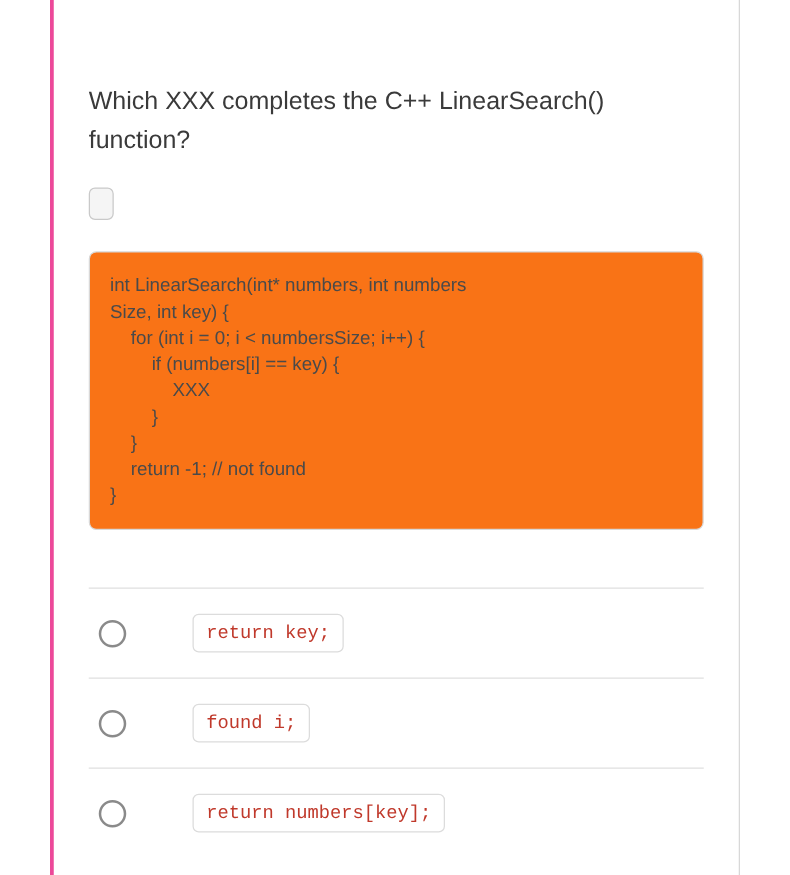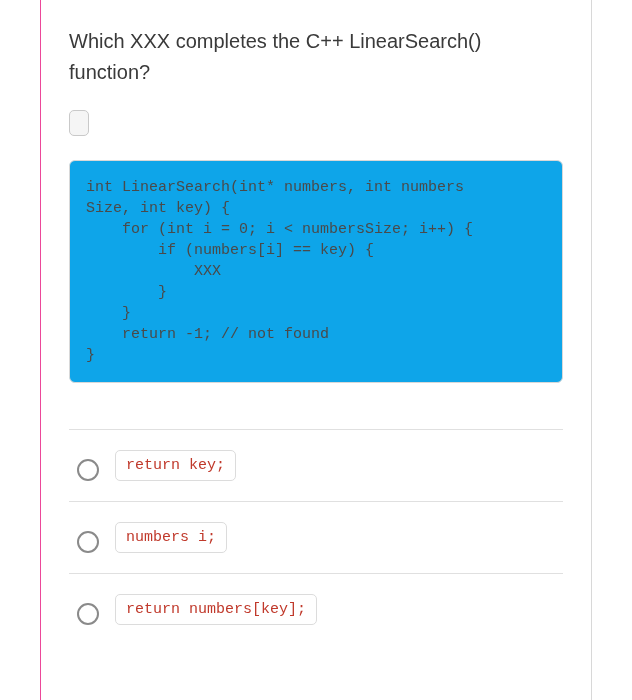--- a/index.html
+++ b/index.html
@@ -4,25 +4,25 @@
 <style>
   * { box-sizing: border-box; margin: 0; padding: 0; }
   body {
     font-family: -apple-system, BlinkMacSystemFont, "Segoe UI", Helvetica, Arial, sans-serif;
     background: #fff;
     width: 632px;
     height: 700px;
     overflow: hidden;
   }
   .page {
-    border-left: 1px solid #ec4899;
+    border-left: 3px solid #ec4899;
     border-right: 1px solid #d8d8d8;
     margin: 0 40px;
     height: 700px;
-    padding: 26px 28px 0 28px;
+    padding: 66px 28px 0 28px;
     position: relative;
   }
   .question {
     font-size: 20px;
     color: #3a3a3a;
     line-height: 1.55;
     font-weight: 400;
     margin-bottom: 22px;
   }
   .badge {
@@ -30,35 +30,36 @@
     width: 20px;
     height: 26px;
     border: 1.5px solid #c9c9c9;
     border-radius: 5px;
     background: #f5f5f5;
     margin-bottom: 20px;
   }
   .codebox {
     border: 1px solid #d8d8d8;
     border-radius: 6px;
-    background: #0ea5e9;
+    background: #f97316;
     padding: 16px 16px;
-    font-family: Liberation Mono, monospace;
+    font-family: Liberation Sans, sans-serif;
     font-size: 15px;
     color: #4a4a4a;
     line-height: 1.4;
     white-space: pre-wrap;
     margin-bottom: 46px;
   }
   .options { }
   .option {
     border-top: 1px solid #e0e0e0;
     padding: 20px 0 20px 8px;
     display: flex;
-    align-items: flex-end;
+    align-items: center;
+    gap: 37px;
   }
   .radio {
     width: 22px;
     height: 22px;
     border: 2px solid #8a8a8a;
     border-radius: 50%;
     flex-shrink: 0;
     margin-right: 16px;
     background: #fff;
   }
@@ -95,21 +96,21 @@
   <div class="options">
 
     <div class="option">
       <div class="radio"></div>
       <span class="code-chip">return key;</span>
     </div>
 
 
     <div class="option">
       <div class="radio"></div>
-      <span class="code-chip">numbers i;</span>
+      <span class="code-chip">found i;</span>
     </div>
 
     <div class="option">
       <div class="radio"></div>
       <span class="code-chip">return numbers[key];</span>
     </div>
 
   </div>
 
 </div>

